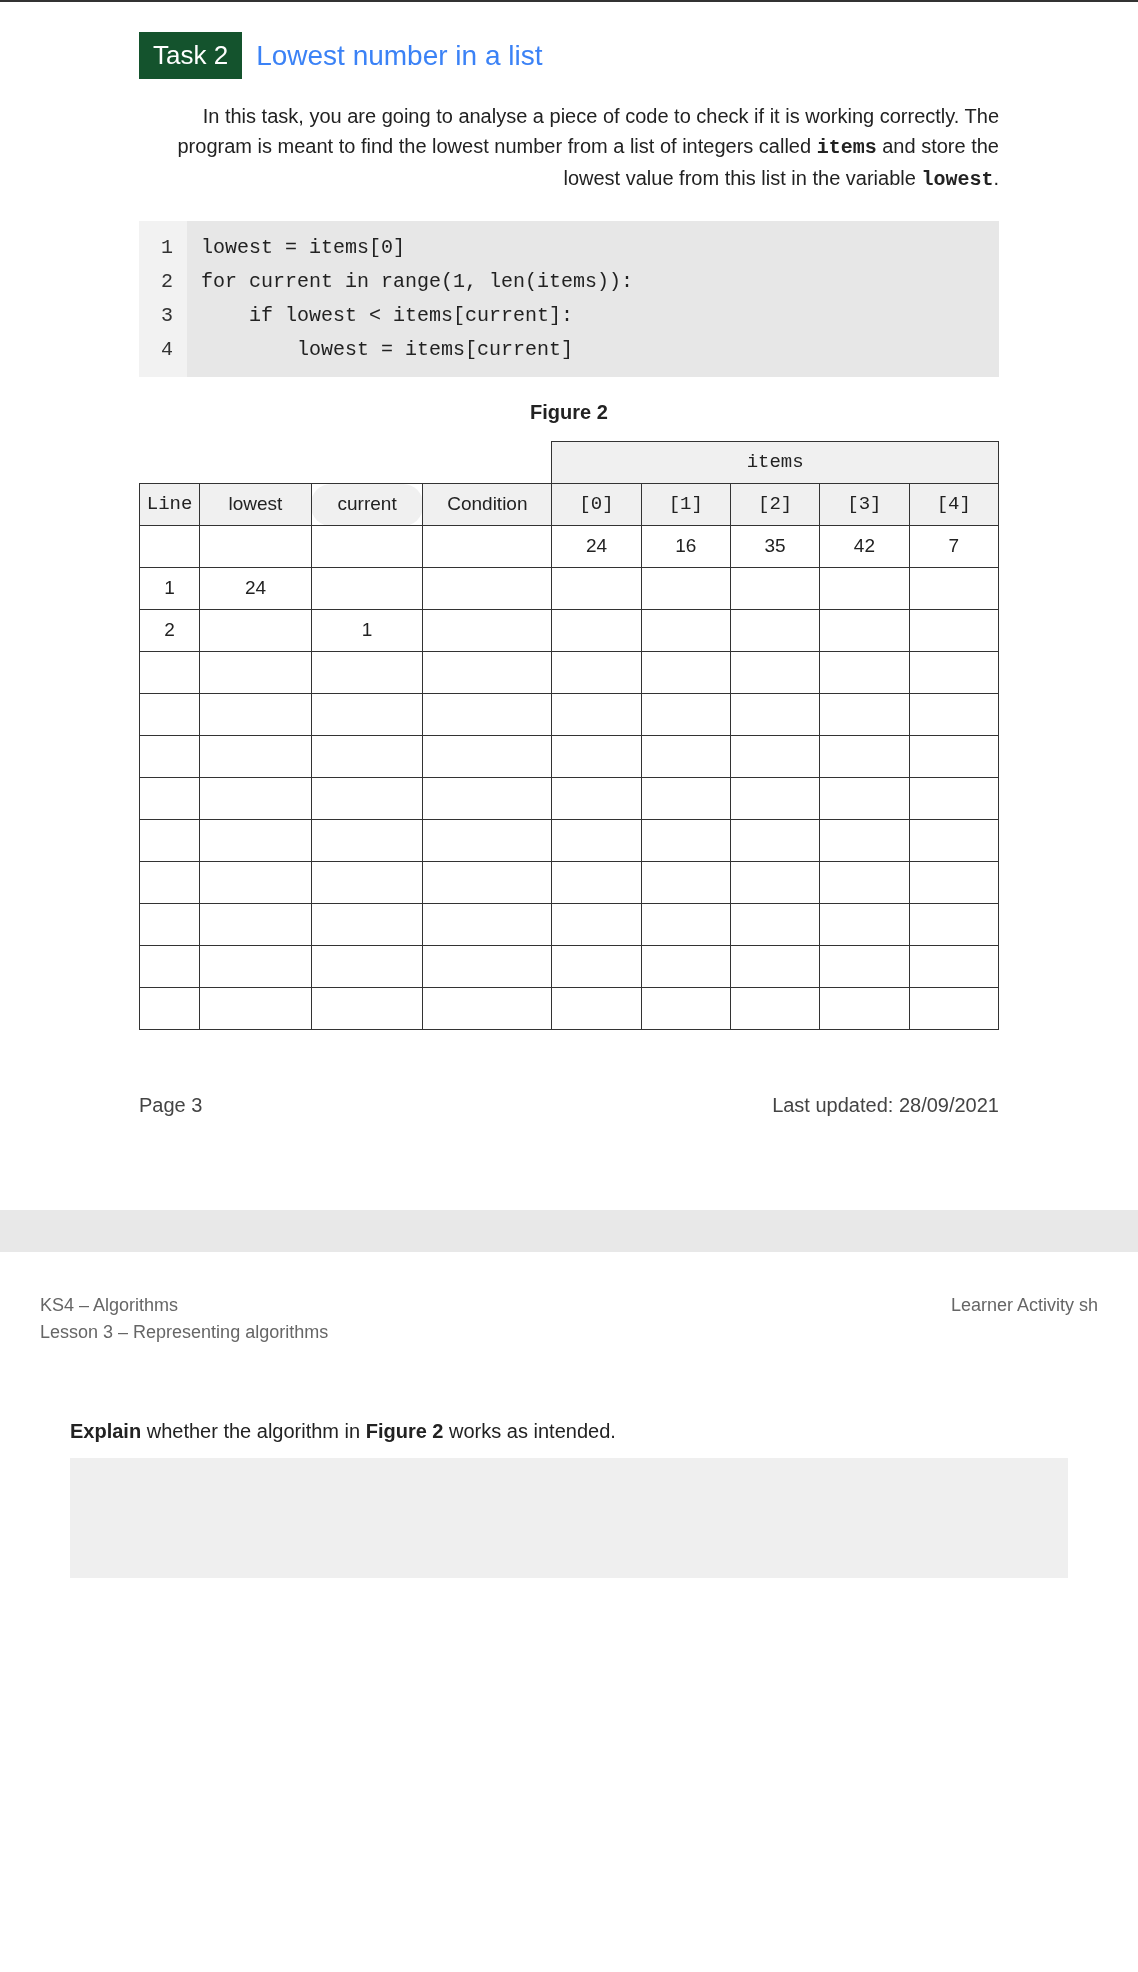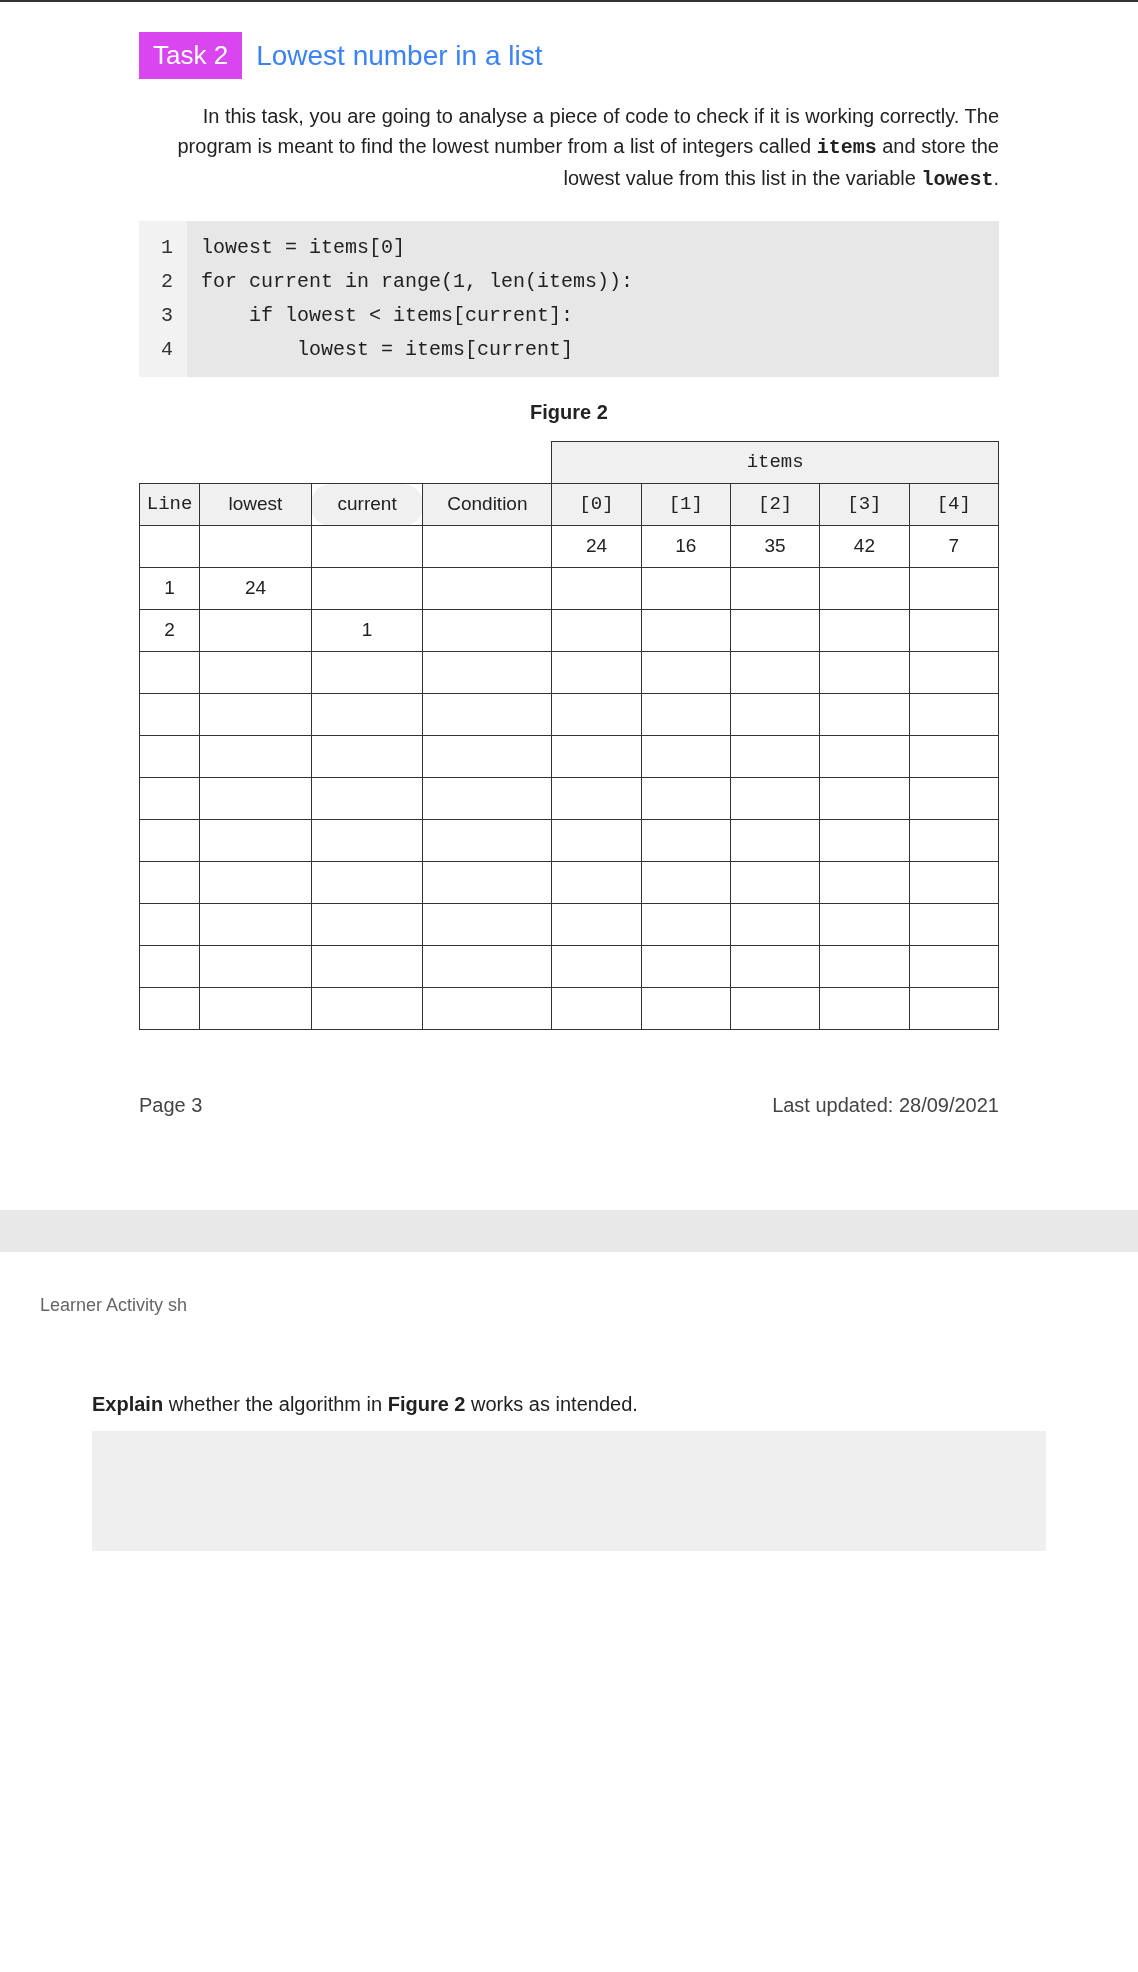--- a/index.html
+++ b/index.html
@@ -17,21 +17,21 @@
     margin: 0 auto;
     padding: 30px 70px 40px 70px;
   }
   .task-header {
     display: flex;
     align-items: center;
     gap: 14px;
     margin-bottom: 22px;
   }
   .task-badge {
-    background: #d946ef;
+    background: #14532d;
     color: #fff;
     font-size: 26px;
     padding: 4px 14px;
     font-weight: 400;
   }
   .task-title {
     font-size: 28px;
     font-weight: 400;
     color: #3b82f6;
   }
@@ -110,21 +110,21 @@
     display: flex;
     justify-content: space-between;
     font-size: 18px;
     color: #666;
     padding: 0 40px 0 40px;
     margin-bottom: 70px;
   }
   .next-left { line-height: 1.5; }
   .next-right { white-space: nowrap; }
   .explain-block {
-    padding: 0 92px;
+    padding: 0 70px;
     margin-top: 44px;
   }
   .explain-prompt {
     font-size: 20px;
     margin-bottom: 12px;
   }
   .explain-box {
     background: #efefef;
     width: 100%;
     height: 120px;
@@ -322,20 +322,24 @@
 
   <div class="page-foot">
     <span>Page 3</span>
     <span>Last updated: 28/09/2021</span>
   </div>
 </div>
 
 <div class="page-break"></div>
 
 <div class="next-header">
+  <div class="next-left">
+    <div>KS4 – Algorithms</div>
+    <div>Lesson 3 – Representing algorithms</div>
+  </div>
   <div class="next-right">Learner Activity sh</div>
 </div>
 
 <div class="explain-block">
   <p class="explain-prompt">
     <b>Explain</b><span> whether the algorithm in </span><b>Figure 2</b><span> works as intended.</span>
   </p>
   <div class="explain-box"></div>
 </div>
 

